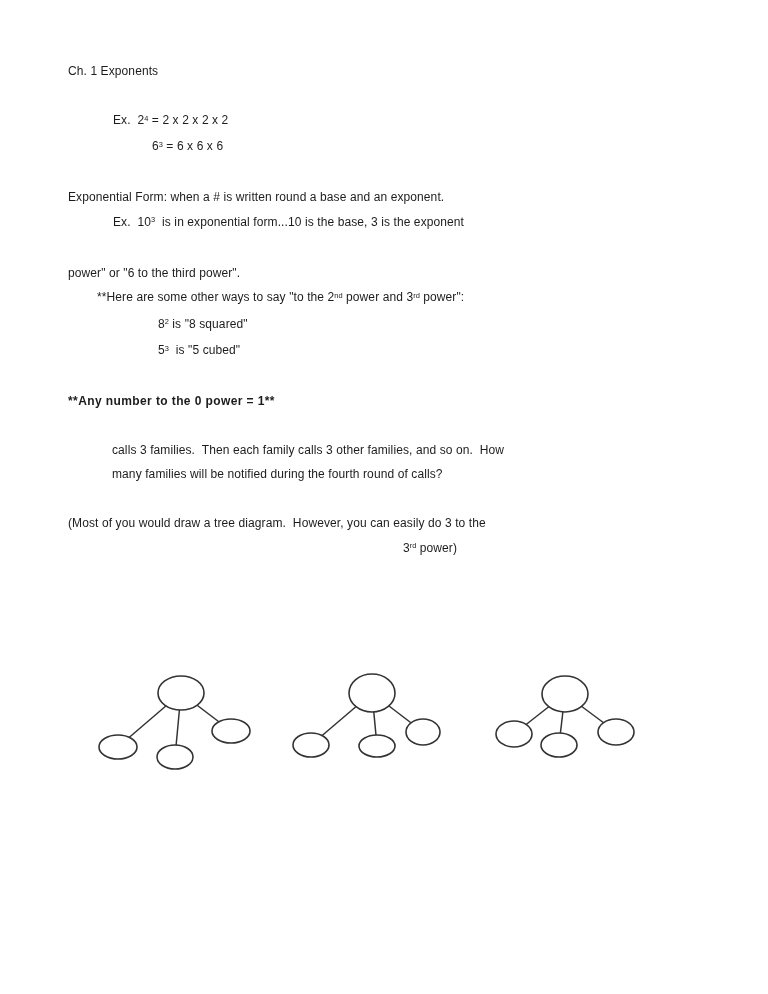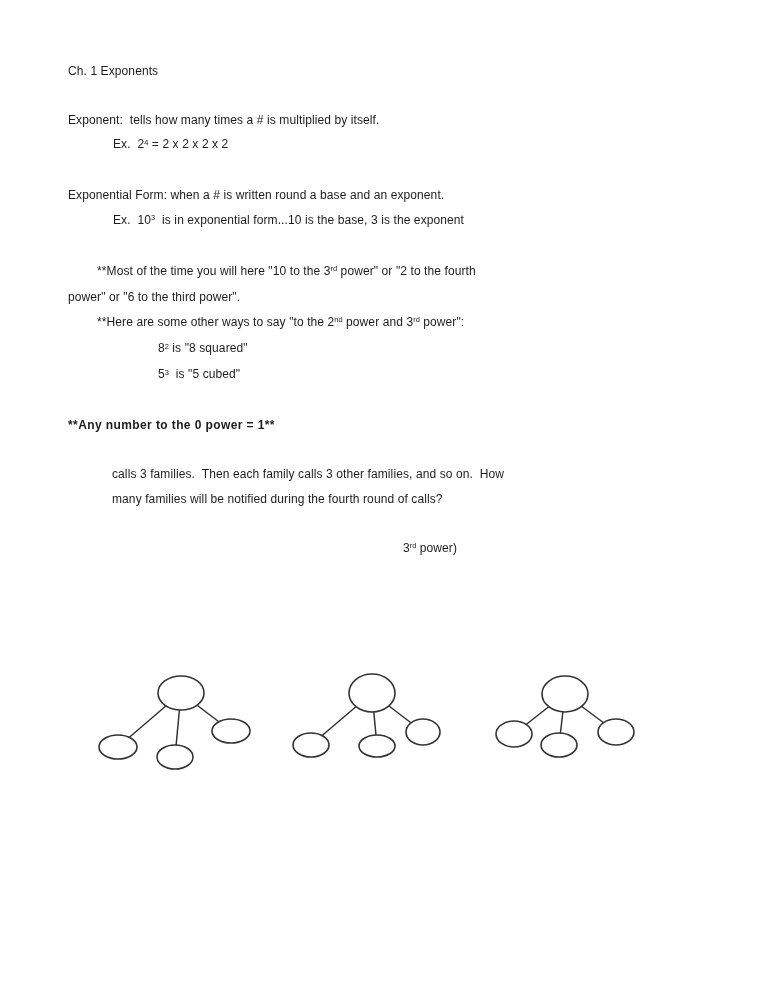--- a/index.html
+++ b/index.html
@@ -57,37 +57,37 @@
     stroke-width: 1.6;
   }
 </style>
 </head>
 <body>
 
 <div class="page">
   <div class="doc" style="color: rgb(28, 28, 28);">
       <div class="line">Ch. 1 Exponents</div>
       <div class="line">&nbsp;</div>
-      <div class="line">Exponent:  tells how many times a # is multiplied by itself.</div>
       <div class="line" style="padding-left: 45px;">Ex.  2<sup>4</sup> = 2 x 2 x 2 x 2</div>
+      <div class="line" style="padding-left: 84px;">6<sup>3</sup> = 6 x 6 x 6</div>
       <div class="line">&nbsp;</div>
       <div class="line">Exponential Form: when a # is written round a base and an exponent.</div>
       <div class="line" style="padding-left: 45px;">Ex.  10<sup>3</sup>  is in exponential form...10 is the base, 3 is the exponent</div>
       <div class="line">&nbsp;</div>
-      <div class="line" style="padding-left: 29px;">**Most of the time you will here "10 to the 3<sup>rd</sup> power" or "2 to the fourth</div>
       <div class="line">power" or "6 to the third power".</div>
       <div class="line" style="padding-left: 29px;">**Here are some other ways to say "to the 2<sup>nd</sup> power and 3<sup>rd</sup> power":</div>
       <div class="line" style="padding-left: 90px;">8<sup>2</sup> is "8 squared"</div>
       <div class="line" style="padding-left: 90px;">5<sup>3</sup>  is "5 cubed"</div>
       <div class="line">&nbsp;</div>
       <div class="line bold">**Any number to the 0 power = 1**</div>
       <div class="line">&nbsp;</div>
       <div class="line" style="padding-left: 44px;">calls 3 families.  Then each family calls 3 other families, and so on.  How</div>
       <div class="line" style="padding-left: 44px;">many families will be notified during the fourth round of calls?</div>
       <div class="line">&nbsp;</div>
+      <div class="line">(Most of you would draw a tree diagram.  However, you can easily do 3 to the</div>
       <div class="line" style="padding-left: 44px; text-align: center;">3<sup>rd</sup> power)</div>
     </div>
   <svg class="tree-svg" viewBox="0 0 768 994">
       <g>
         <line x1="181" y1="693" x2="118" y2="747" stroke="#333333"></line>
         <line x1="181" y1="693" x2="175" y2="757" stroke="#333333"></line>
         <line x1="181" y1="693" x2="231" y2="731" stroke="#333333"></line>
         <ellipse cx="181" cy="693" rx="23" ry="17" stroke="#333333"></ellipse>
         <ellipse cx="118" cy="747" rx="19" ry="12" stroke="#333333"></ellipse>
         <ellipse cx="175" cy="757" rx="18" ry="12" stroke="#333333"></ellipse>

